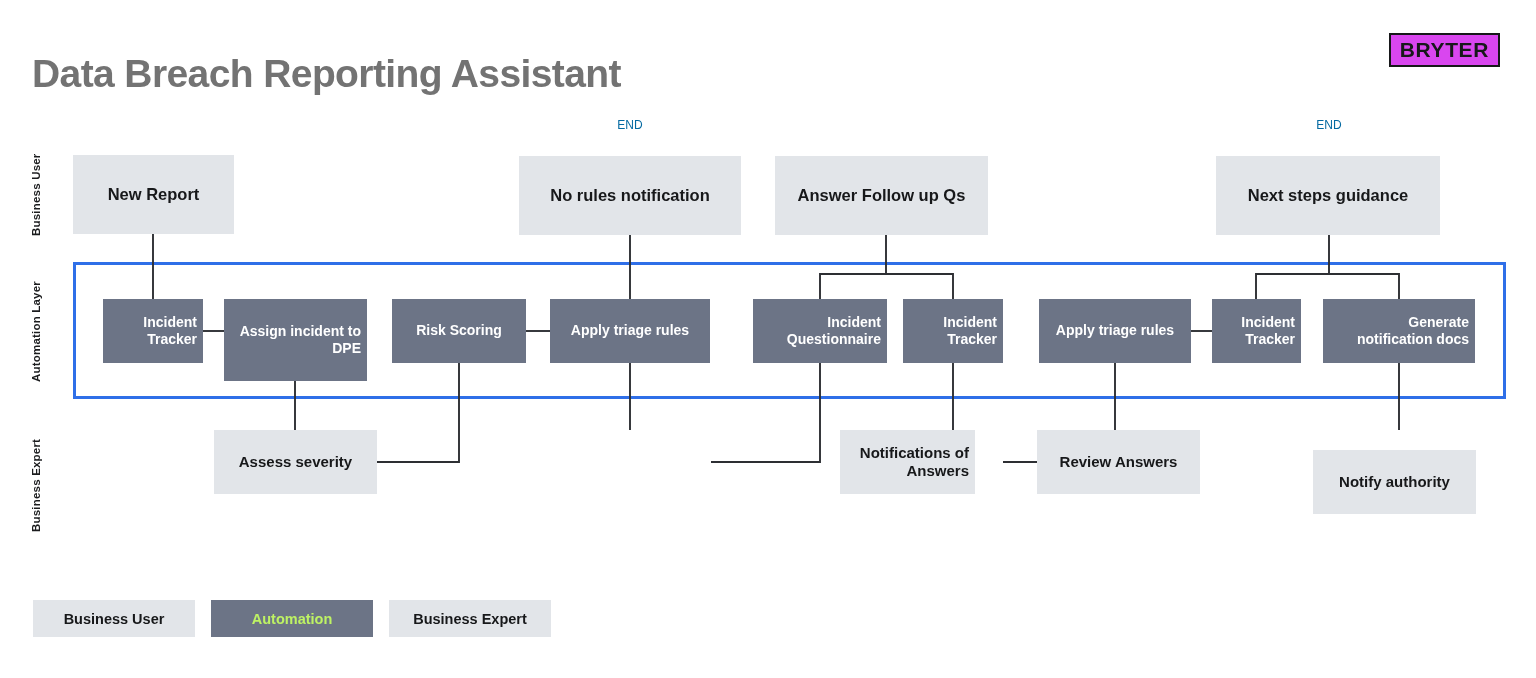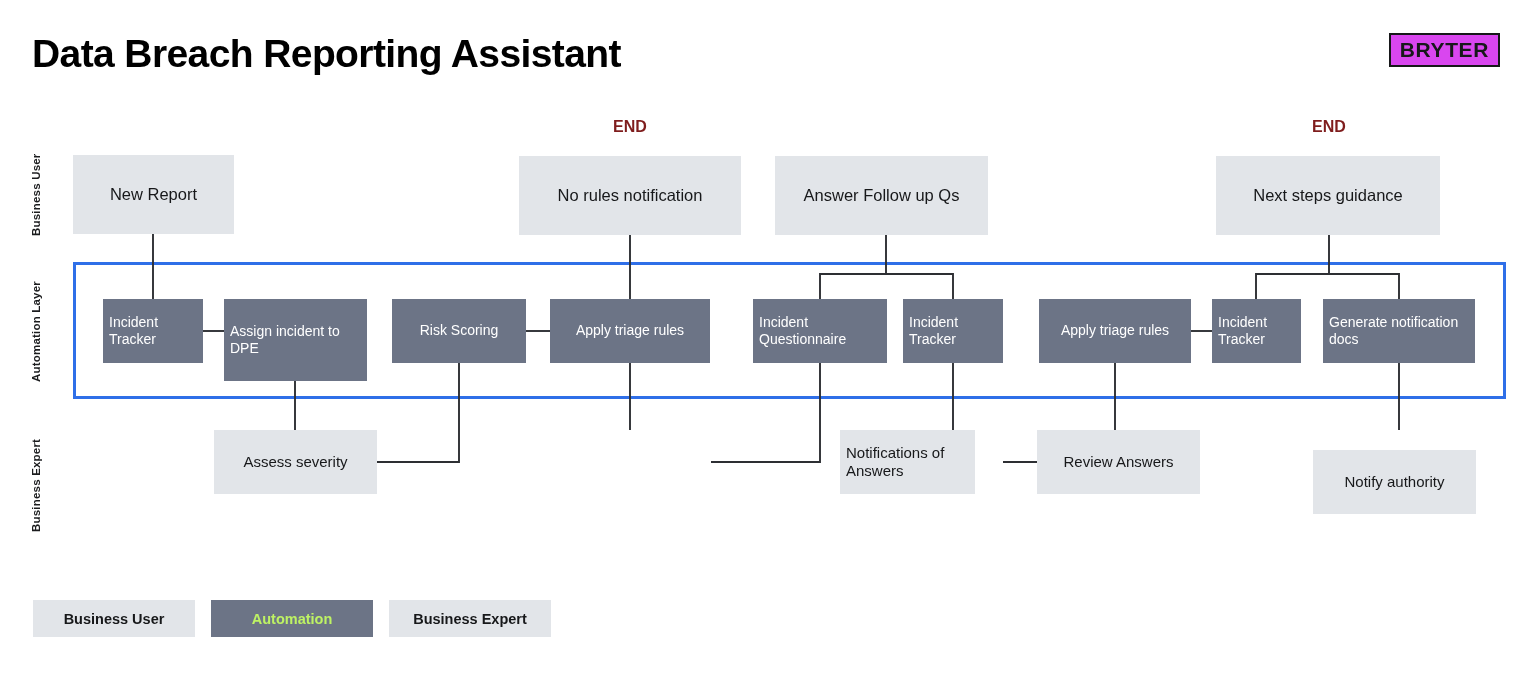--- a/index.html
+++ b/index.html
@@ -11,25 +11,25 @@
     width: 1536px; height: 678px;
     font-family: "Liberation Sans", sans-serif;
     position: relative;
     overflow: hidden;
   }
   #stage { position: absolute; left: 0; top: 0; width: 1536px; height: 678px; }
 
   
   .page-title {
     position: absolute;
-    left: 32px; top: 32px;
+    left: 32px; top: 52px;
     font-size: 39px;
     font-weight: 700;
     letter-spacing: -0.6px;
-    color: #000000;
+    color: #737373;
     white-space: nowrap;
   }
   .brand-logo {
     position: absolute;
     right: 36px; top: 33px;
     border: 2.5px solid #17181a;
     padding: 4px 9px 5px 9px;
     font-size: 21px;
     font-weight: 700;
     letter-spacing: 0.6px;
@@ -69,43 +69,43 @@
     stroke-width: 1.9;
     fill: none;
   }
 
   
   .node {
     position: absolute;
     display: flex;
     align-items: center;
     justify-content: center;
-    text-align: left;
-    font-weight: 400;
+    text-align: right;
+    font-weight: 700;
     line-height: 1.22;
     padding: 2px 6px;
   }
   .node.user, .node.expert {
     background: #e2e5e9;
     color: #17181a;
     font-size: 16.5px;
   }
   .node.expert { font-size: 15px; }
   .node.automation {
     background: #6c7486;
     color: #ffffff;
     font-size: 14px;
   }
 
   
   .end-marker {
     position: absolute;
-    font-size: 16px;
-    font-weight: 700;
-    color: #7f1d1d;
+    font-size: 12px;
+    font-weight: 400;
+    color: #0369a1;
     text-align: center;
     white-space: nowrap;
   }
 
   
   .legend {
     position: absolute;
     left: 33px; top: 600px;
     display: flex;
     gap: 16px;

